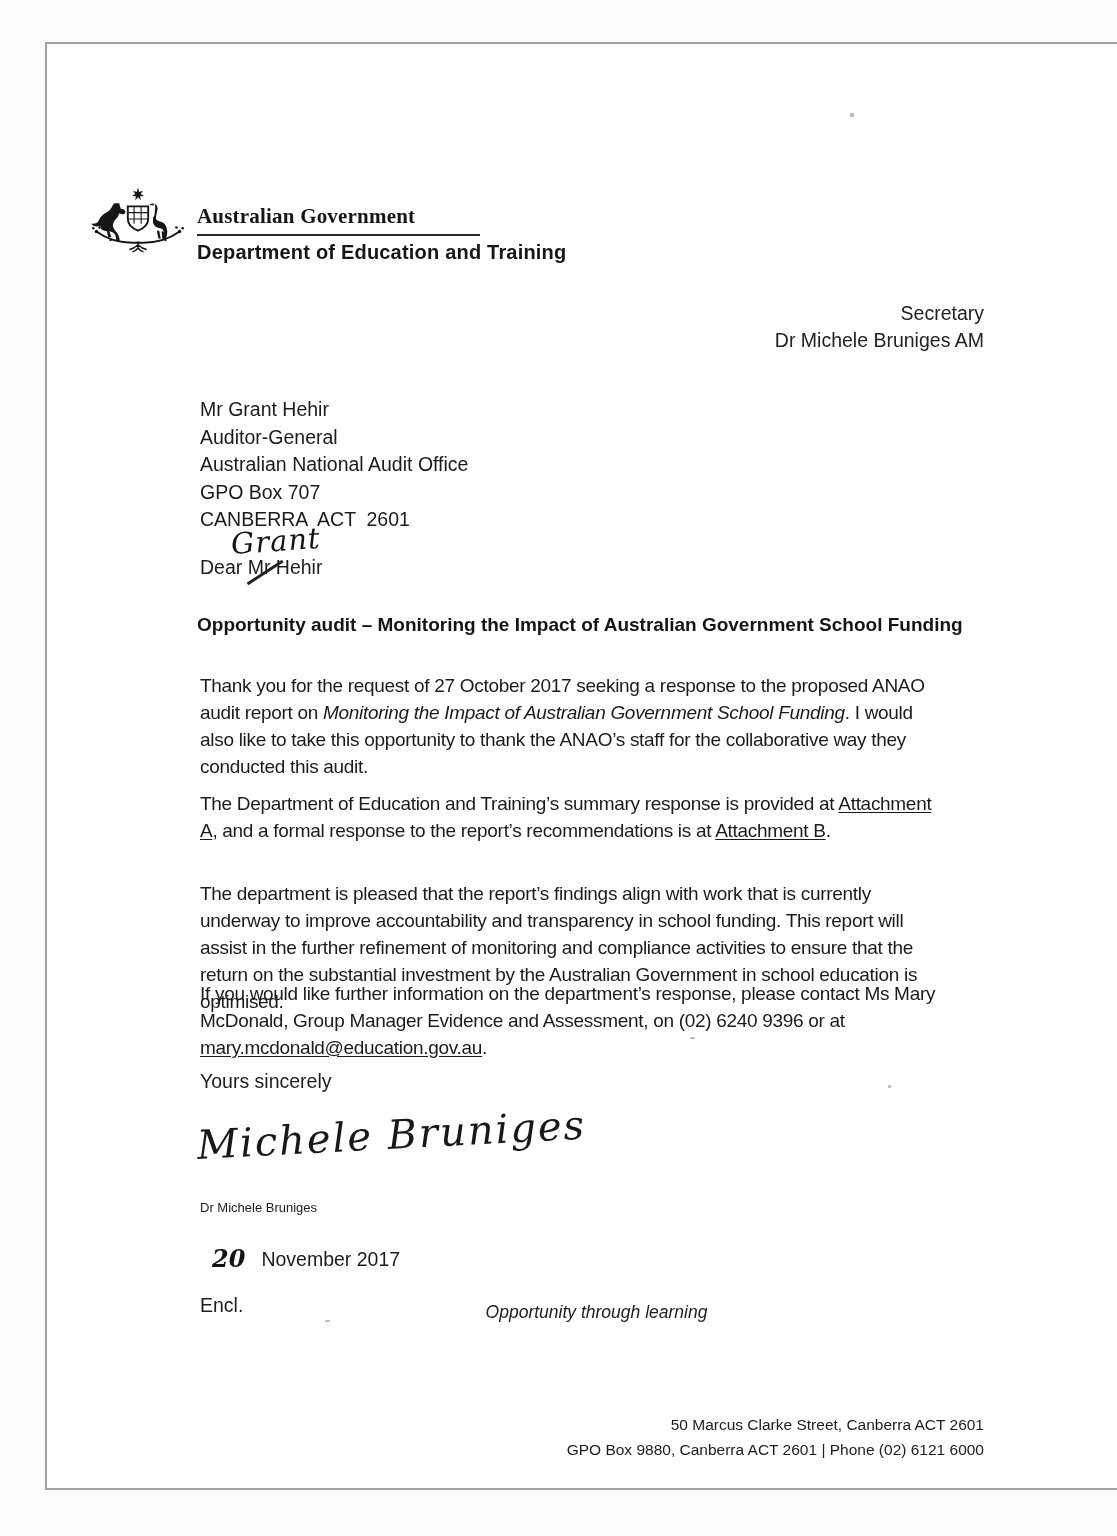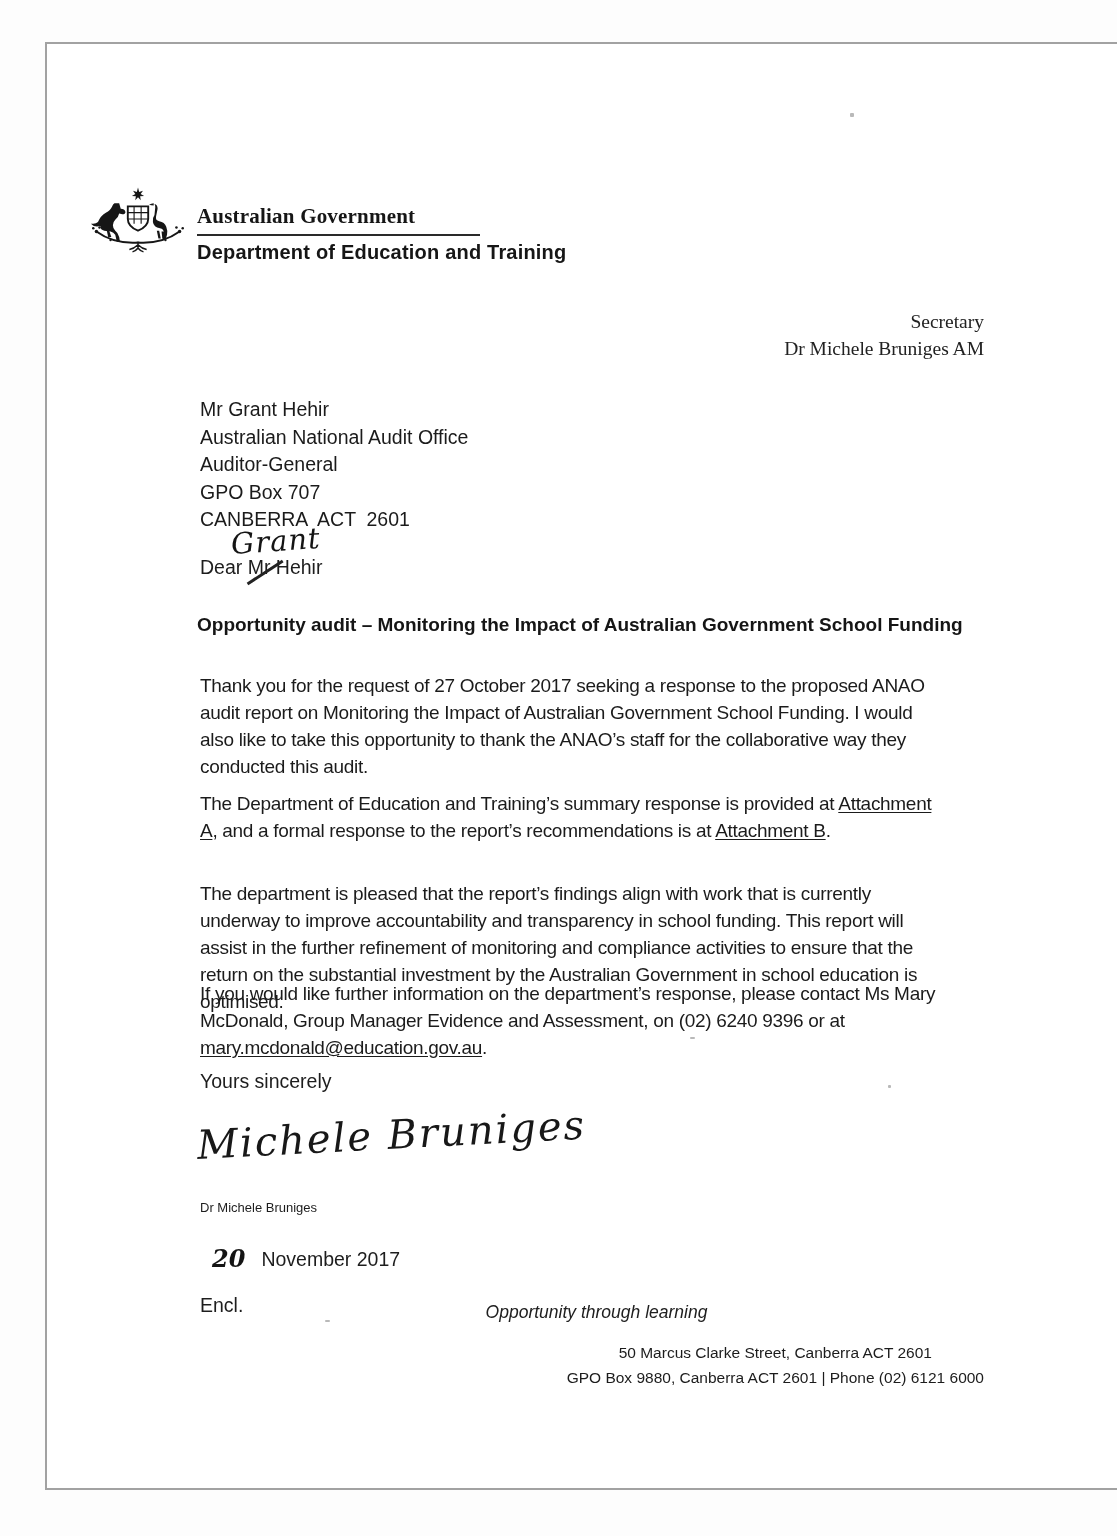--- a/index.html
+++ b/index.html
@@ -20,21 +20,21 @@
     font-family: "Liberation Serif", serif; font-weight: bold;
     font-size: 21px; color: #161616; letter-spacing: 0.2px;
   }
   .head-rule { width: 283px; height: 2px; background: #2a2a2a; margin: 5px 0 5px 0; }
   .dept-title {
     font-family: Liberation Sans, sans-serif; font-weight: bold;
     font-size: 20px; color: #161616; letter-spacing: 0.2px;
   }
 
   
-  .sender { right: 162px; top: 264px; text-align: right; font-size: 19.5px; line-height: 27px; color: #222; font-family: Liberation Serif, serif; }
+  .sender { right: 162px; top: 256px; text-align: right; font-size: 19.5px; line-height: 27px; color: #222; }
 
   
   .recipient { left: 153px; top: 352px; font-size: 19.5px; line-height: 27.6px; color: #1b1b1b; }
   .prewrap { white-space: pre-wrap; }
 
   
   .handwritten {
     font-family: "DejaVu Serif", serif; font-style: italic; color: #141414;
   }
   .grant-annotation {
@@ -55,38 +55,38 @@
 
   
   .para {
     left: 153px; width: 745px; font-size: 19px; line-height: 27px;
     letter-spacing: -0.3px; color: #1b1b1b;
   }
   .p1 { top: 628px; }
   .p2 { top: 746px; }
   .p3 { top: 836px; }
   .p4 { top: 936px; }
-  .italic { }
+  .italic { font-style: italic; }
   .uline { text-decoration: underline; text-underline-offset: 2px; }
 
   
   .valediction { left: 153px; top: 1026px; font-size: 19.5px; }
   .signature-script {
     left: 150px; top: 1078px; font-family: "DejaVu Serif", serif; font-style: italic;
     font-size: 40px; color: #181818; letter-spacing: 2px; transform: rotate(-3deg);
     transform-origin: left center;
   }
   .signer-name { left: 153px; top: 1156px; font-size: 13px; }
   .date-line { left: 165px; top: 1200px; font-size: 19.5px; }
   .date-day { font-size: 24px; font-weight: bold; margin-right: 16px; vertical-align: -1px; }
   .enclosure { left: 153px; top: 1250px; font-size: 19.5px; }
 
   
   .motto { left: 0; right: 0; top: 1258px; text-align: center; font-style: italic; font-size: 17.5px; color: #202020; }
-  .footer-address { right: 162px; top: 1296px; text-align: center; font-size: 15.5px; line-height: 25px; color: #1c1c1c; }
+  .footer-address { right: 162px; top: 1368px; text-align: right; font-size: 15.5px; line-height: 25px; color: #1c1c1c; }
 
   
   .speck { width: 4px; height: 4px; background: #b9b9b9; border-radius: 1px; }
   .speck-1 { left: 803px; top: 69px; }
   .speck-2 { left: 643px; top: 993px; width: 5px; height: 2px; }
   .speck-3 { left: 841px; top: 1041px; width: 3px; height: 3px; }
   .speck-4 { left: 278px; top: 1276px; width: 5px; height: 2px; }
 </style>
 </head>
 <body>
@@ -125,22 +125,22 @@
     <div class="dept-title">Department of Education and Training</div>
   </div>
 
   <div class="abs sender">
     <div>Secretary</div>
     <div>Dr Michele Bruniges AM</div>
   </div>
 
   <div class="abs recipient">
     <div>Mr Grant Hehir</div>
+    <div>Auditor-General</div>
     <div>Australian National Audit Office</div>
-    <div>Auditor-General</div>
     <div>GPO Box 707</div>
     <div class="prewrap">CANBERRA  ACT  2601</div>
   </div>
 
   <div class="abs handwritten grant-annotation">Grant</div>
   <div class="abs salutation">Dear Mr Hehir</div>
   <div class="abs strike-mark"></div>
 
   <div class="abs subject">Opportunity audit – Monitoring the Impact of Australian Government School Funding</div>
 

